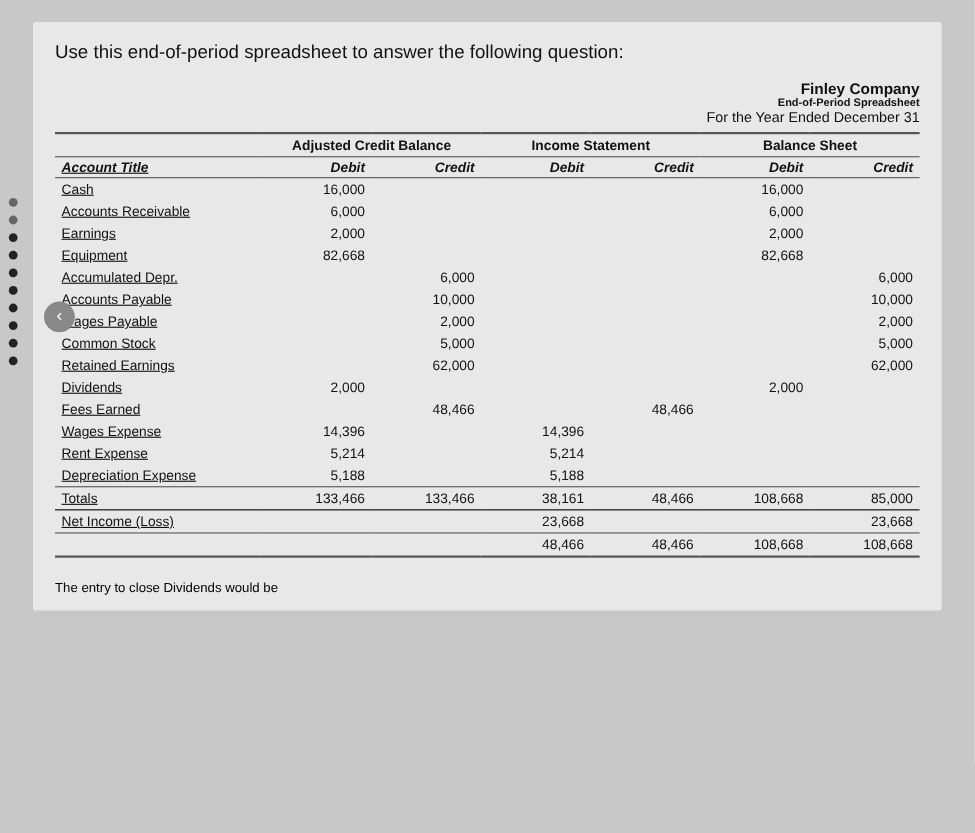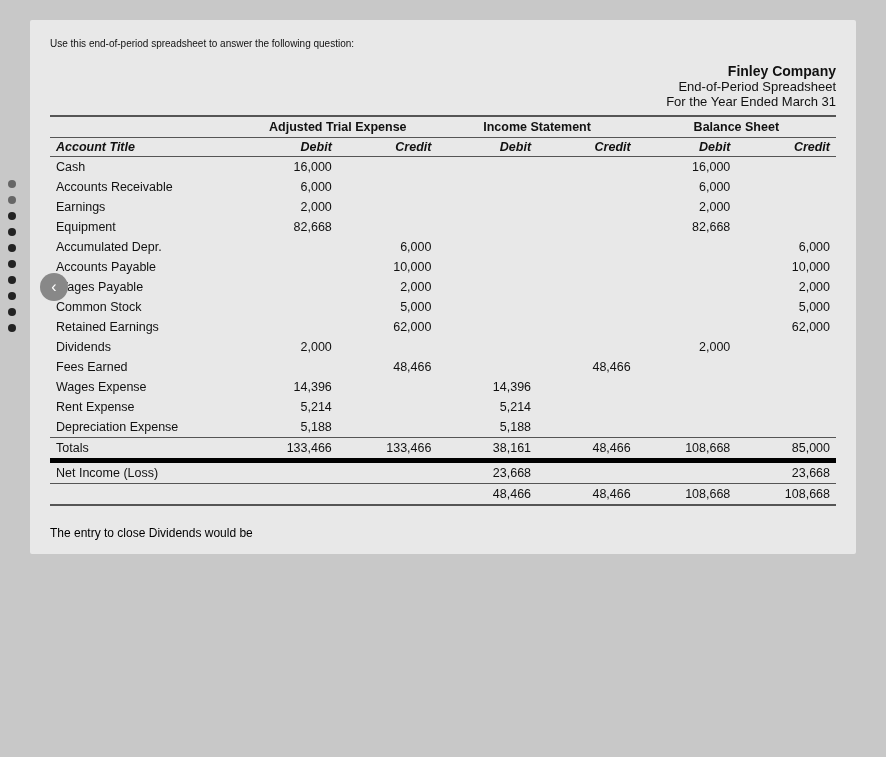--- a/index.html
+++ b/index.html
@@ -15,35 +15,35 @@
       justify-content: center;
       padding: 20px 30px;
     }
     .main-container {
       background: #e8e8e8;
       width: 100%;
       padding: 18px 20px 14px 20px;
       border-radius: 2px;
     }
     .intro-text {
-      font-size: 10px;
+      font-size: 17px;
       margin-bottom: 14px;
       color: #111;
     }
     .spreadsheet-title {
       text-align: right;
       margin-bottom: 4px;
     }
     .spreadsheet-title .company-name {
       font-weight: bold;
       font-size: 14px;
     }
     .spreadsheet-title .subtitle {
-      font-weight: normal;
-      font-size: 13px;
+      font-weight: bold;
+      font-size: 10px;
     }
     .spreadsheet-title .date-line {
       font-size: 13px;
       margin-bottom: 6px;
     }
     table {
       width: 100%;
       border-collapse: collapse;
       font-size: 12.5px;
     }
@@ -67,31 +67,32 @@
     .col-header-row th.account-col {
       text-align: left;
     }
     td {
       padding: 3px 6px;
       vertical-align: middle;
     }
     .account-col {
       width: 170px;
       text-align: left;
+      text-decoration: underline;
     }
     .num-col {
       width: 90px;
       text-align: right;
     }
     .data-row td {
       border: none;
     }
     .totals-row td {
       border-top: 1px solid #555;
-      border-bottom: 5px solid #000000;
+      border-bottom: 1px solid #000000;
       font-weight: normal;
       margin-left: 33px;
     }
     .net-income-row td {
       border: none;
     }
     .final-totals-row td {
       border-top: 1px solid #555;
       border-bottom: 2px solid #555;
     }
@@ -159,29 +160,29 @@
     <div class="dot active"></div>
     <div class="dot active"></div>
   </div>
 
   <div class="main-container">
     <div class="intro-text">Use this end-of-period spreadsheet to answer the following question:</div>
 
     <div class="spreadsheet-title">
       <div class="company-name">Finley Company</div>
       <div class="subtitle">End-of-Period Spreadsheet</div>
-      <div class="date-line">For the Year Ended March 31</div>
+      <div class="date-line">For the Year Ended December 31</div>
     </div>
 
     <table>
       <thead>
 
         <tr class="section-header-row">
           <th class="account-col"></th>
-          <th colspan="2">Adjusted Trial Expense</th>
+          <th colspan="2">Adjusted Credit Balance</th>
           <th colspan="2">Income Statement</th>
           <th colspan="2">Balance Sheet</th>
         </tr>
 
         <tr class="col-header-row">
           <th class="account-col">Account Title</th>
           <th class="num-col">Debit</th>
           <th class="num-col">Credit</th>
           <th class="num-col">Debit</th>
           <th class="num-col">Credit</th>

